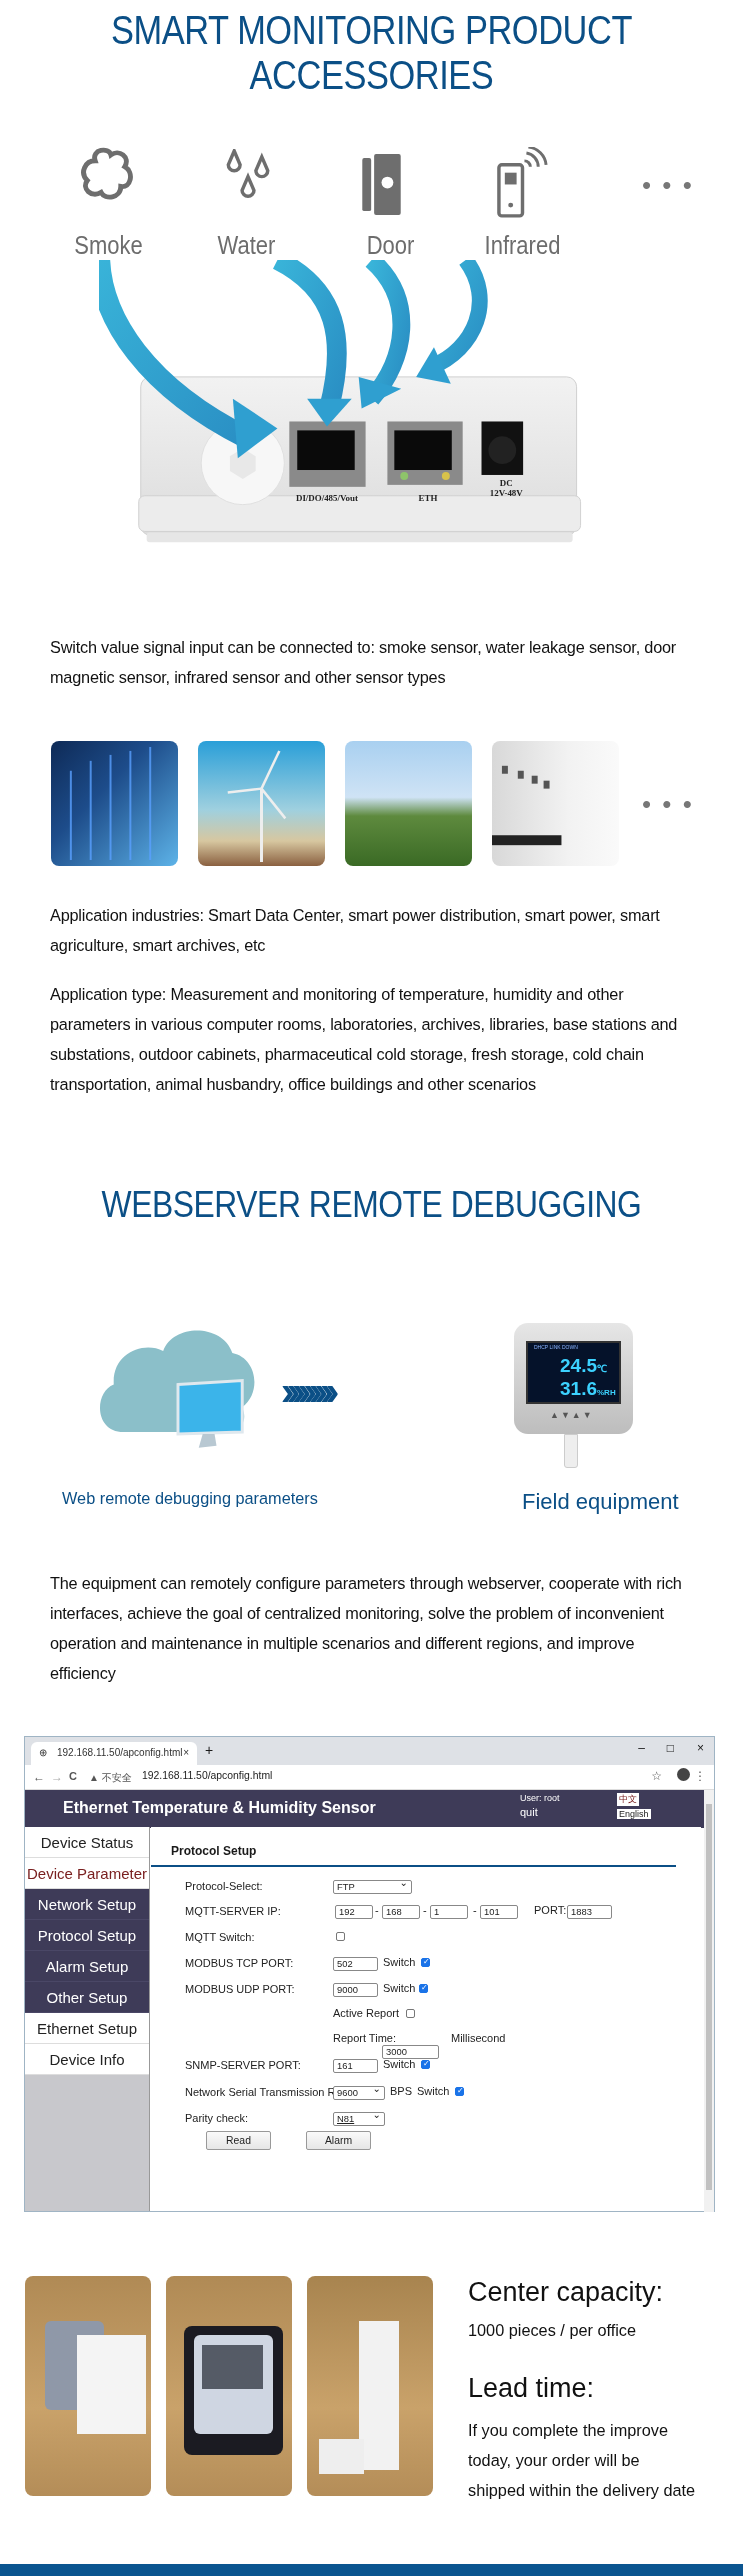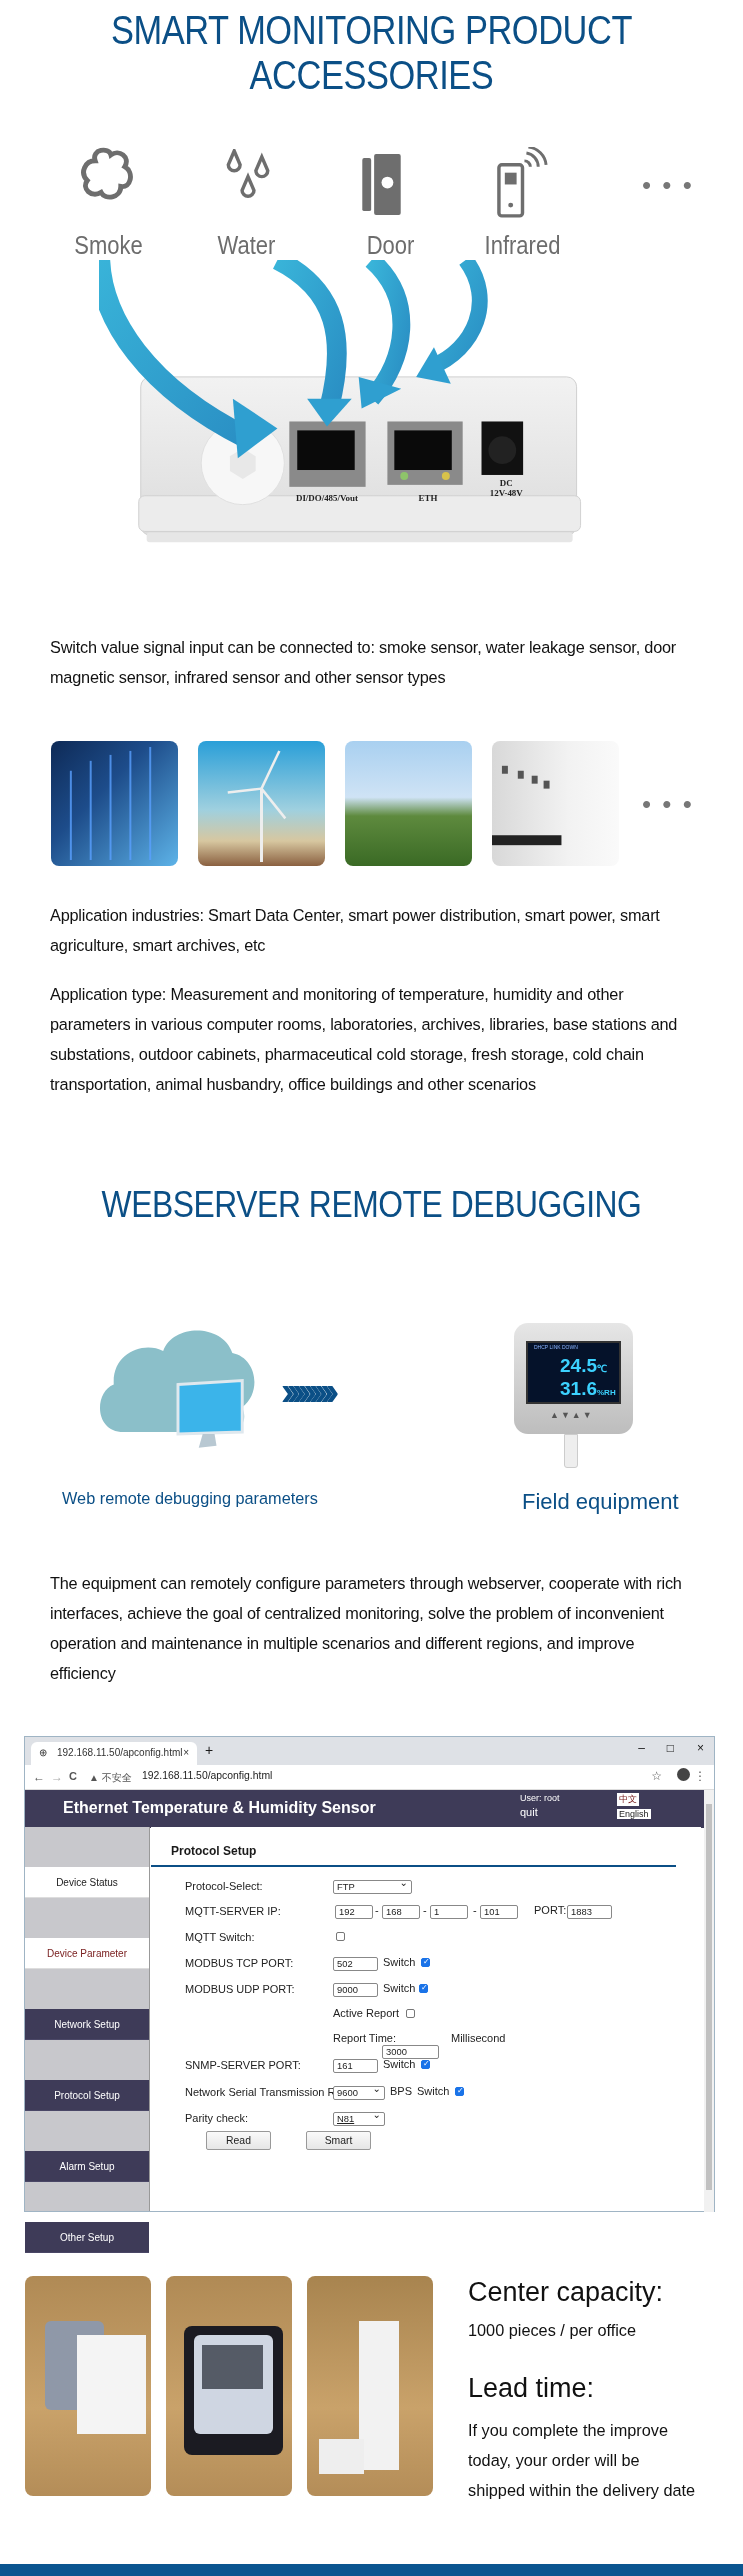--- a/index.html
+++ b/index.html
@@ -11,21 +11,21 @@
   .para { left: 50px; width: 654px; font-size: 16.3px; line-height: 30px; color: #111; letter-spacing: -0.2px; }
   .thumb { border-radius: 8px; overflow: hidden; }
   .dots { color: #777; font-size: 26px; letter-spacing: 2px; }
   
   .browser { left: 24px; top: 1736px; width: 691px; height: 476px; border: 1px solid #9fb4c4; background: #fff; }
   .tabbar { height: 28px; background: #dee1e6; position: relative; }
   .tab { position: absolute; left: 6px; top: 5px; width: 166px; height: 23px; background: #fff; border-radius: 6px 6px 0 0; font-size: 10px; color: #333; padding: 5px 0 0 26px; }
   .addrbar { height: 25px; background: #fff; position: relative; border-bottom: 1px solid #ddd; }
   .app-header { height: 38px; background: #3e3b58; position: relative; color: #fff; }
   .sidebar { position: absolute; left: 0; top: 90px; width: 125px; height: 384px; background: #c8c8cc; border-right: 1px solid #999; }
-  .side-item { height: 31px; line-height: 31px; text-align: center; font-size: 10px; color: #222; background: #fff; border-bottom: 1px solid #ddd; margin-top: 40px; }
+  .side-item { height: 31px; line-height: 31px; text-align: center; font-size: 15px; color: #222; background: #fff; border-bottom: 1px solid #ddd; }
   .side-item.active { color: #7a2020; }
   .side-item.sub { background: #3e3b58; color: #fff; border-bottom: 1px solid #4a4766; }
   .content { position: absolute; left: 126px; top: 90px; width: 550px; height: 384px; background: #fff; }
   .form-label { position: absolute; left: 34px; font-size: 11px; color: #222; }
   .inp { position: absolute; height: 14px; border: 1px solid #888; font-size: 9.4px; line-height: 12px; padding-left: 3px; background: #fff; color: #222; border-radius: 2px; }
   .sel { position: absolute; height: 14px; border: 1px solid #888; font-size: 9.4px; line-height: 12px; padding-left: 3px; background: #fff; color: #222; border-radius: 2px; }
   .sel:after { content: "⌄"; position: absolute; right: 3px; top: -4px; font-size: 10px; }
   .cb { position: absolute; width: 9px; height: 9px; border: 1px solid #777; border-radius: 2px; background: #fff; }
   .cb.on { background: #1a73e8; border-color: #1a73e8; }
   .cb.on:after { content: "✓"; color: #fff; font-size: 8px; position: absolute; left: 1px; top: -2px; }
@@ -278,21 +278,21 @@
     <div class="form-label" style="top:259px;">Network Serial Transmission Rate:</div>
     <div class="sel" style="left:182px;top:259px;width:52px;">9600</div>
     <div class="small" style="left:239px;top:258px;">BPS</div>
     <div class="small" style="left:266px;top:258px;">Switch</div>
     <div class="cb on" style="left:304px;top:260px;"></div>
 
     <div class="form-label" style="top:285px;">Parity check:</div>
     <div class="sel" style="left:182px;top:285px;width:52px;text-decoration:underline;">N81</div>
 
     <div class="btn" style="left:55px;top:304px;">Read</div>
-    <div class="btn" style="left:155px;top:304px;">Smart</div>
+    <div class="btn" style="left:155px;top:304px;">Alarm</div>
   </div>
 </div>
 
 <div class="abs thumb" style="left:25px;top:2276px;width:126px;height:220px;background:linear-gradient(#b08a55,#c9a26a 60%,#b48d58);">
   <div style="position:absolute;left:20px;top:45px;width:59px;height:89px;background:#8f98a8;border-radius:6px;"></div>
   <div style="position:absolute;left:52px;top:59px;width:69px;height:99px;background:#f4f4f4;"></div>
 </div>
 <div class="abs thumb" style="left:166px;top:2276px;width:126px;height:220px;background:linear-gradient(#b08a55,#c9a26a 60%,#b48d58);">
   <div style="position:absolute;left:18px;top:50px;width:99px;height:129px;background:#1b1b22;border-radius:8px;"></div>
   <div style="position:absolute;left:28px;top:59px;width:79px;height:99px;background:#cfd6e2;border-radius:6px;"></div>

